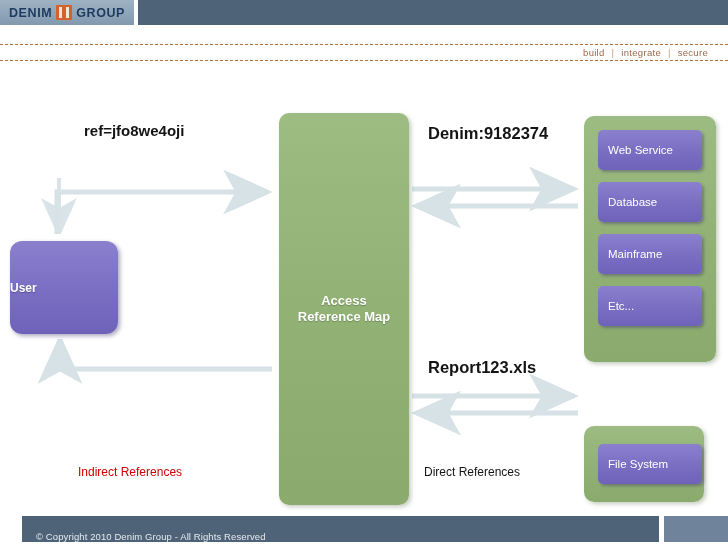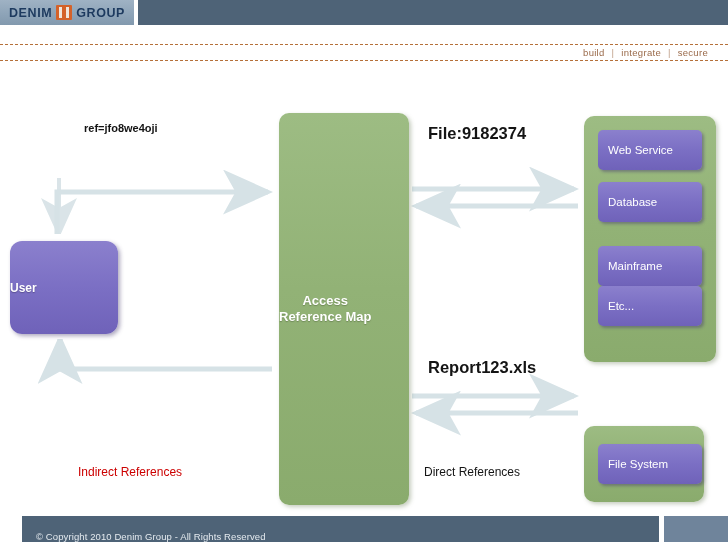--- a/index.html
+++ b/index.html
@@ -117,21 +117,21 @@
     background: linear-gradient(180deg,#9dbc83 0%, #92b276 45%, #8aab6d 100%);
     border-radius: 10px;
     box-shadow: 2px 2px 4px rgba(90,110,70,0.35);
   }
 
   #arm-panel {
     left: 279px; top: 47px;
     width: 130px; height: 392px;
     display: flex;
     align-items: center;
-    justify-content: flex-start;
+    justify-content: center;
   }
   #arm-label {
     color: #ffffff;
     font-size: 13px;
     font-weight: bold;
     text-align: center;
     line-height: 1.22;
     text-shadow: 0 1px 1px rgba(80,100,60,0.5);
     white-space: pre-line;
   }
@@ -159,21 +159,21 @@
     box-sizing: border-box;
   }
   .sys-item {
     left: 14px;
     width: 104px;
     height: 40px;
     padding-left: 10px;
   }
   #sys-0 { top: 14px; }
   #sys-1 { top: 66px; }
-  #sys-2 { top: 118px; margin-top: 12px; }
+  #sys-2 { top: 118px; }
   #sys-3 { top: 170px; }
   #fs-item {
     left: 14px; top: 18px;
     width: 104px; height: 40px;
     padding-left: 10px;
   }
 
   #user-box {
     position: absolute;
     left: 10px; top: 175px;
@@ -189,21 +189,21 @@
     text-shadow: 0 1px 1px rgba(60,50,100,0.5);
   }
 
   
   .callout {
     position: absolute;
     font-weight: bold;
     color: #141414;
     white-space: nowrap;
   }
-  #ref-label   { left: 84px;  top: 56px;  font-size: 11px; }
+  #ref-label   { left: 84px;  top: 56px;  font-size: 15px; }
   #acct-label  { left: 428px; top: 58px;  font-size: 16.5px; }
   #report-label{ left: 428px; top: 292px; font-size: 16.5px; text-align: center; }
 
   .bottom-label {
     position: absolute;
     font-weight: normal;
     font-size: 12px;
     white-space: nowrap;
     text-align: right;
   }
@@ -304,21 +304,21 @@
       </g>
 
       <g>
         <line x1="412" y1="330" x2="574" y2="330" stroke="#d6e2e6" stroke-width="5" marker-end="url(#ah-r)"></line>
         <line x1="578" y1="347" x2="416" y2="347" stroke="#d6e2e6" stroke-width="5" marker-end="url(#ah-l)"></line>
       </g>
     </svg>
 
     <div class="callout" id="ref-label">ref=jfo8we4oji</div>
 
-    <div class="callout" id="acct-label">File:9182374</div>
+    <div class="callout" id="acct-label">Denim:9182374</div>
 
     <div class="callout" id="report-label">Report123.xls</div>
 
     <div id="user-box">
       <span>User</span>
     </div>
 
     <div class="green-panel" id="arm-panel">
       <div id="arm-label">Access
 Reference Map</div>

